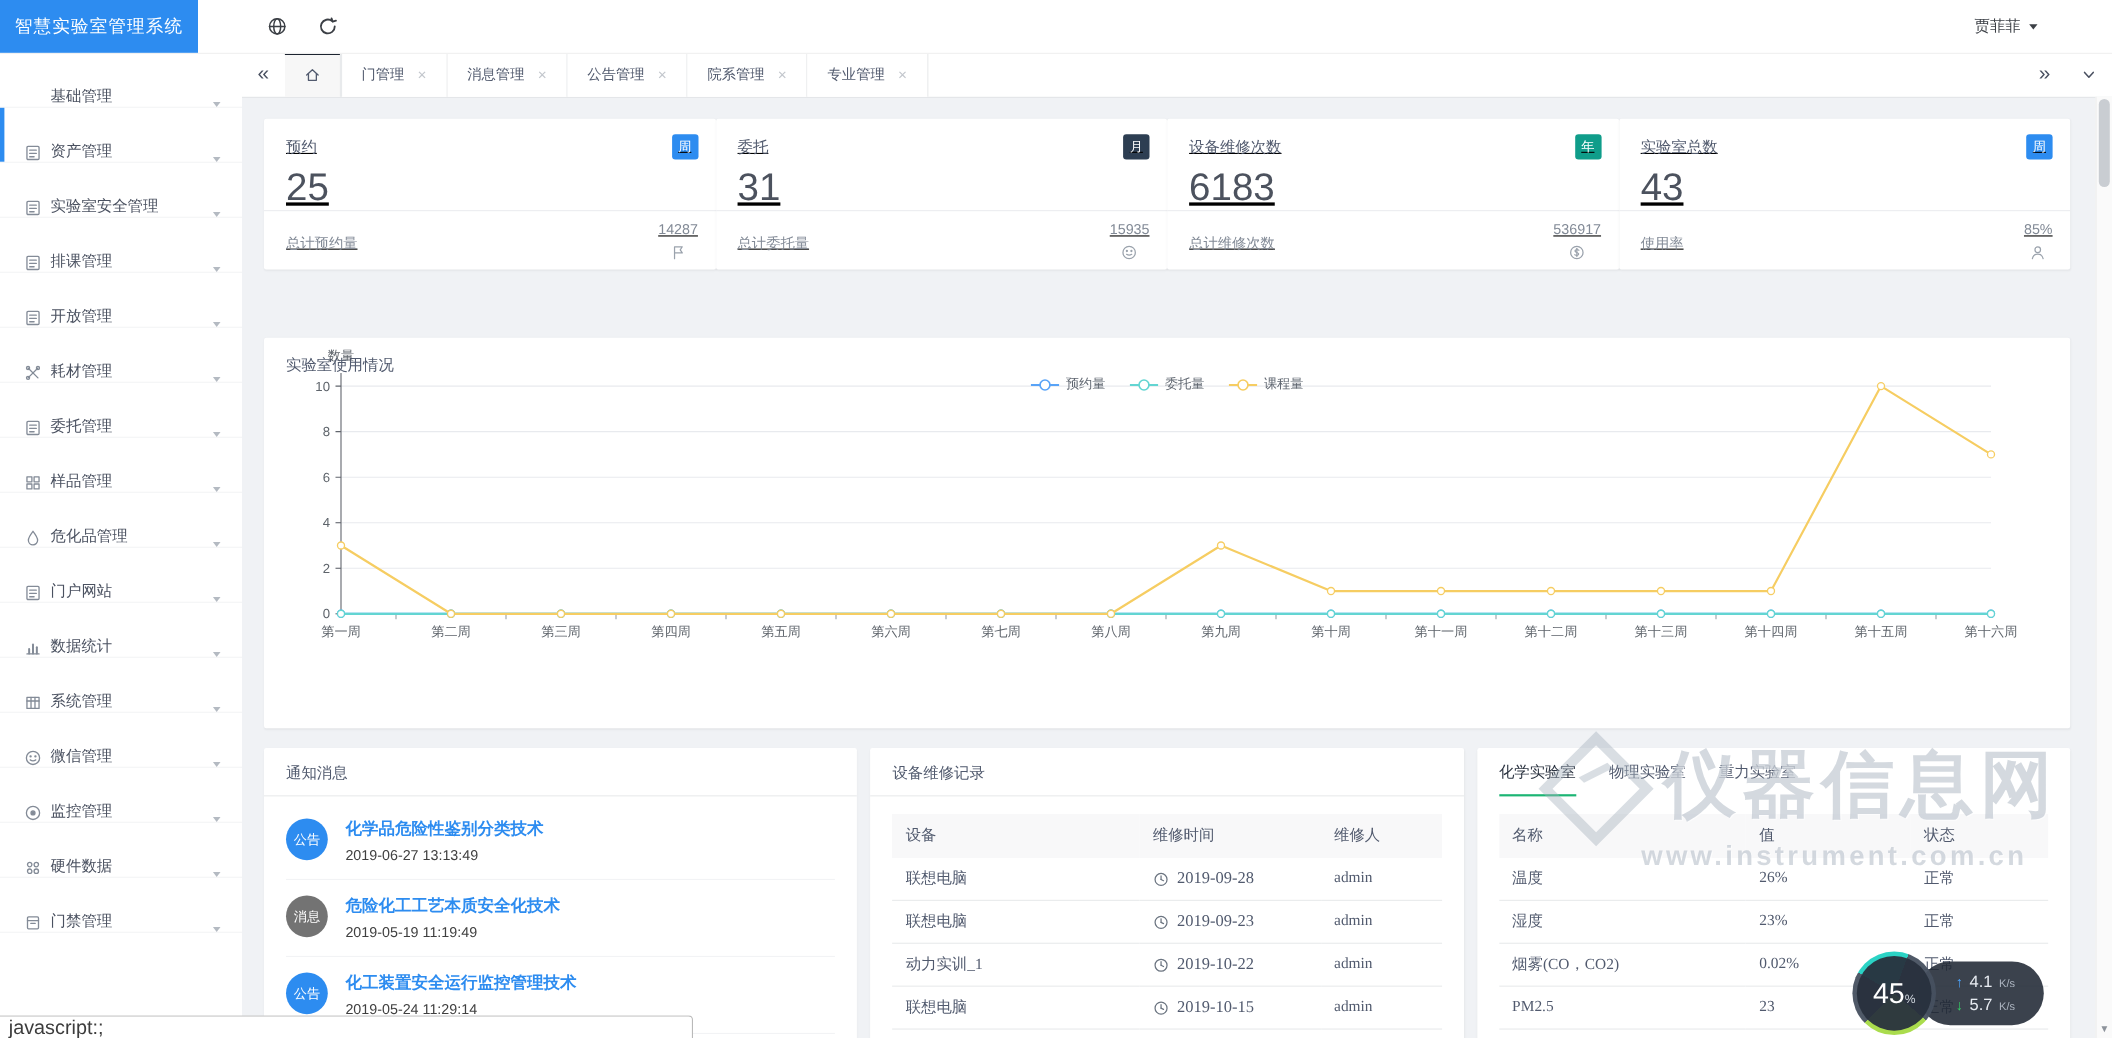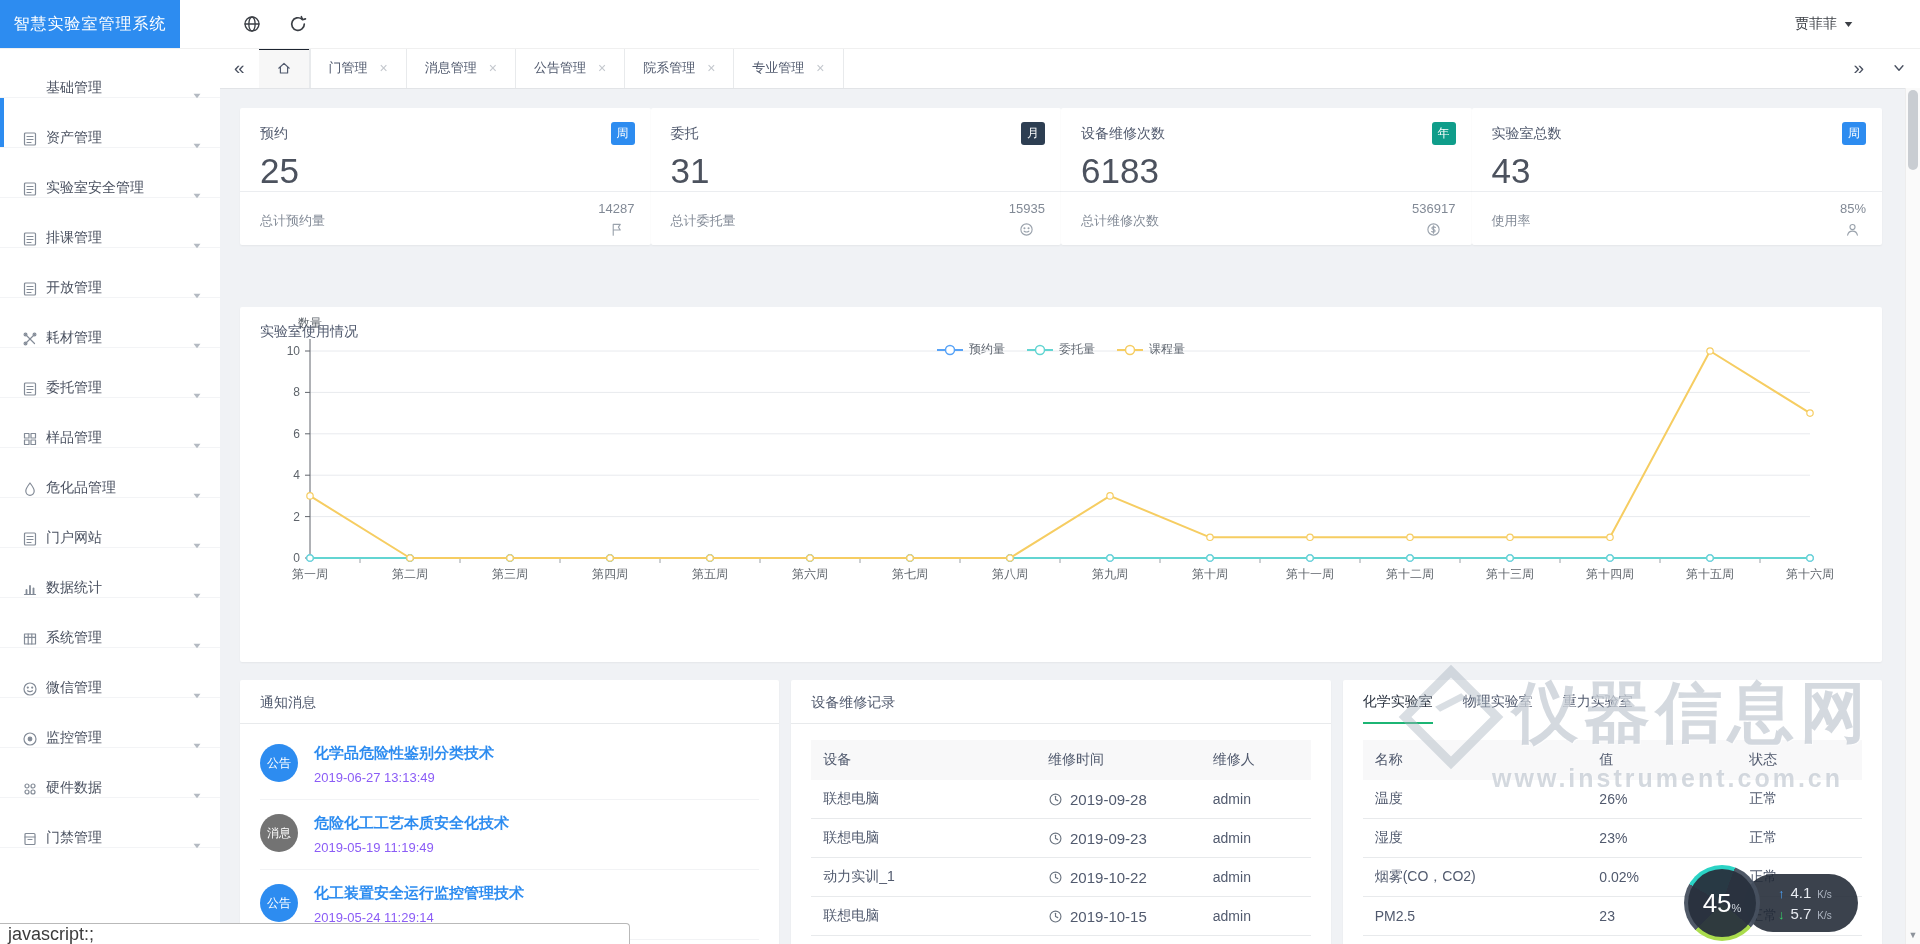--- a/index.html
+++ b/index.html
@@ -32,21 +32,21 @@
   .sidebar{position:absolute;left:0;top:48px;width:220px;bottom:0;background:#fff;z-index:10;}
   .side-item{position:relative;height:49px;display:flex;align-items:flex-end;border-bottom:1px solid #f3f4f6;cursor:pointer;}
   .side-item .sicon{position:absolute;left:22px;width:17px;height:17px;color:#838b97;display:flex;align-items:center;}
   .side-item .sicon svg{width:16px;height:16px;}
   .side-item .slabel{margin-left:46px;font-size:14px;color:#4a5160;}
   .side-item .scaret{position:absolute;right:18px;width:10px;height:10px;color:#b4bac2;}
   .side-item.active:before{content:"";position:absolute;left:0;top:0;bottom:0;width:4px;background:#2d8cf0;}
 
   
   .main{position:absolute;left:220px;top:88px;right:0;bottom:0;overflow:hidden;padding:20px 38px 0 20px;box-sizing:border-box;}
-  .cards{display:flex;}
+  .cards{display:flex;text-decoration:underline;}
   .card{flex:1;background:#fff;height:137px;border-radius:2px;box-shadow:0 1px 2px rgba(0,0,0,.05);display:flex;flex-direction:column;box-sizing:border-box;}
   .card-head{display:flex;justify-content:space-between;align-items:center;padding:14px 16px 0 20px;}
   .card-title{font-size:14px;color:#515a6e;}
   .badge{min-width:14px;padding:3px 5px;border-radius:3px;color:#fff;font-size:12px;text-align:center;}
   .card-value{padding:6px 20px 0 20px;font-size:35px;color:#4c525e;flex:1;}
   .card-foot{border-top:1px solid #ebedf0;margin:0;padding:9px 16px 9px 20px;display:flex;justify-content:space-between;align-items:center;font-size:13px;color:#828a96;}
   .card-foot .fv{display:flex;align-items:center;gap:6px;flex-direction:column;}
   .card-foot svg{width:15px;height:15px;color:#9aa2ac;}
 
   
@@ -60,26 +60,26 @@
   
   .panels{display:flex;gap:12px;margin-top:18px;}
   .panel{flex:1;background:#fff;height:430px;border-radius:2px;box-shadow:0 1px 2px rgba(0,0,0,.05);position:relative;overflow:hidden;}
   .panel-head{height:44px;line-height:44px;padding:0 20px;font-size:14px;color:#515a6e;border-bottom:1px solid #e8eaec;box-sizing:border-box;}
 
   
   .notice-list{padding:6px 20px 0 20px;}
   .notice-item{display:flex;gap:16px;padding:14px 0;border-bottom:1px solid #f2f3f5;}
   .nbadge{flex:none;width:38px;height:38px;border-radius:50%;color:#fff;font-size:12px;display:flex;align-items:center;justify-content:center;}
   .ntitle{font-size:15px;font-weight:bold;color:#2d8cf0;cursor:pointer;}
-  .ntime{margin-top:7px;font-size:13px;color:#8b5cf6;}
+  .ntime{margin-top:7px;font-size:13px;color:#404040;}
 
   
   table.dtable{width:calc(100% - 40px);margin:16px 20px 0 20px;border-collapse:collapse;}
   table.dtable th{background:#f8f8f9;text-align:left;font-weight:normal;font-size:14px;color:#515a6e;padding:11px 12px;}
-  table.dtable td{font-size:14px;color:#515a6e;padding:10px 12px;border-bottom:1px solid #e8eaec;}
+  table.dtable td{font-size:14px;color:#515a6e;padding:10px 12px;border-bottom:1px solid #e8eaec;font-family:Liberation Serif, serif;}
   td.green, .status-ok{color:#19be6b;}
   .cell-time{display:flex;align-items:center;gap:7px;font-size:15px;}
   .cell-time svg{width:15px;height:15px;color:#6b7480;}
 
   
   .lab-tabs{display:flex;gap:30px;padding:0 20px;height:44px;align-items:center;}
   .lab-tab{font-size:14px;color:#515a6e;height:44px;line-height:42px;cursor:pointer;box-sizing:border-box;}
   .lab-tab.active{color:#2b3340;border-bottom:2px solid #1cb574;}
 
   

